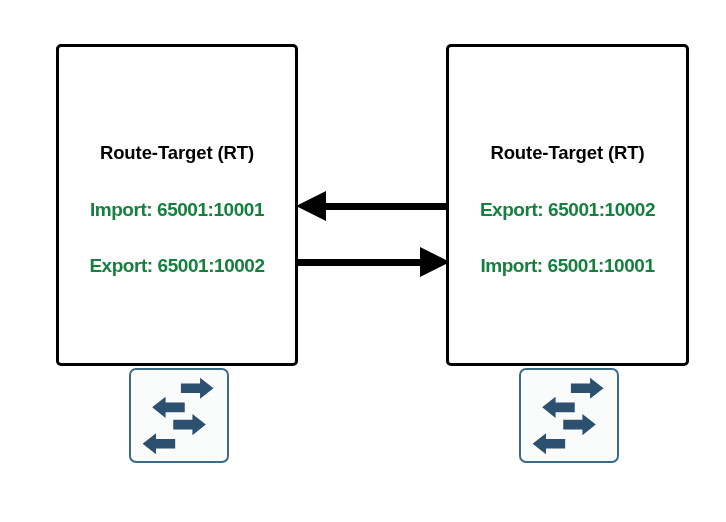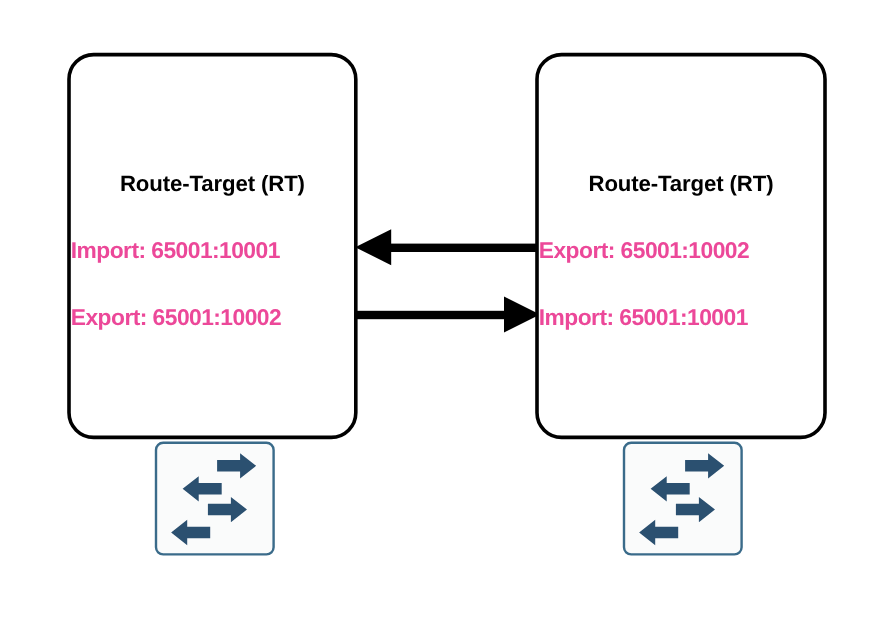--- a/index.html
+++ b/index.html
@@ -17,21 +17,21 @@
     background: #ffffff;
     overflow: hidden;
   }
 
   
   .rt-box {
     position: absolute;
     box-sizing: border-box;
     background: #ffffff;
     border: 3px solid #000000;
-    border-radius: 22px;
+    border-radius: 5px;
     z-index: 2;
   }
   #rt-box-left  { left: 56px;  top: 44px; width: 242px; height: 322px; }
   #rt-box-right { left: 446px; top: 44px; width: 243px; height: 322px; }
 
   .rt-title {
     position: absolute;
     left: 0;
     right: 0;
     text-align: center;
@@ -41,23 +41,24 @@
     letter-spacing: -0.1px;
     white-space: nowrap;
   }
   #rt-box-left  .rt-title { top: 95px; }
   #rt-box-right .rt-title { top: 95px; }
 
   .rt-line {
     position: absolute;
     left: 0;
     right: 0;
+    text-align: center;
     font-size: 19px;
     font-weight: bold;
-    color: #ec4899;
+    color: #15803d;
     letter-spacing: -0.45px;
     white-space: nowrap;
   }
   .rt-line-1 { top: 152px; }
   .rt-line-2 { top: 208px; }
 
   
   .conn {
     position: absolute;
     z-index: 1;

